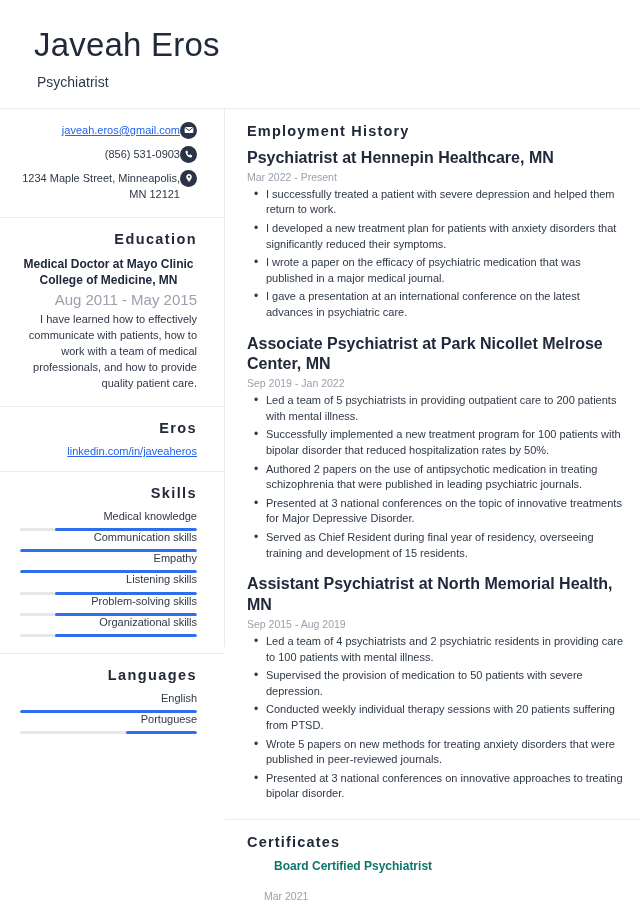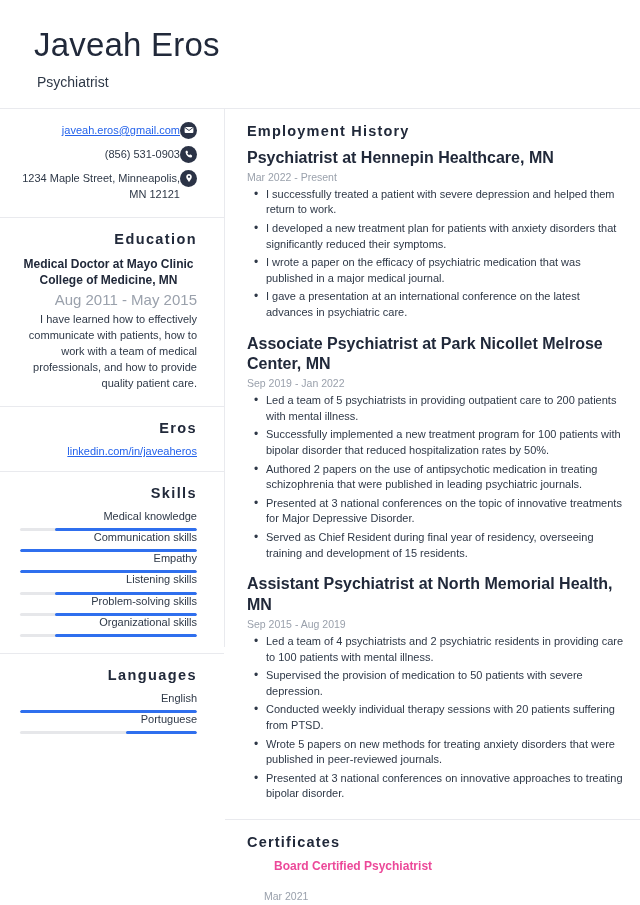--- a/index.html
+++ b/index.html
@@ -211,21 +211,21 @@
     left: -12px;
     top: -1px;
     color: #2e3847;
     font-size: 12px;
   }
   .cert { margin-bottom: 11px; }
   .cert:last-child { margin-bottom: 0; }
   .cert-name {
     font-size: 12px;
     font-weight: 700;
-    color: #ec4899;
+    color: #0f766e;
     margin: 0 0 2px 0;
     padding-left: 27px;
   }
   .cert-date {
     font-size: 10.5px;
     color: #9aa1ac;
     margin: 17px;
   }
 </style>
 </head>

